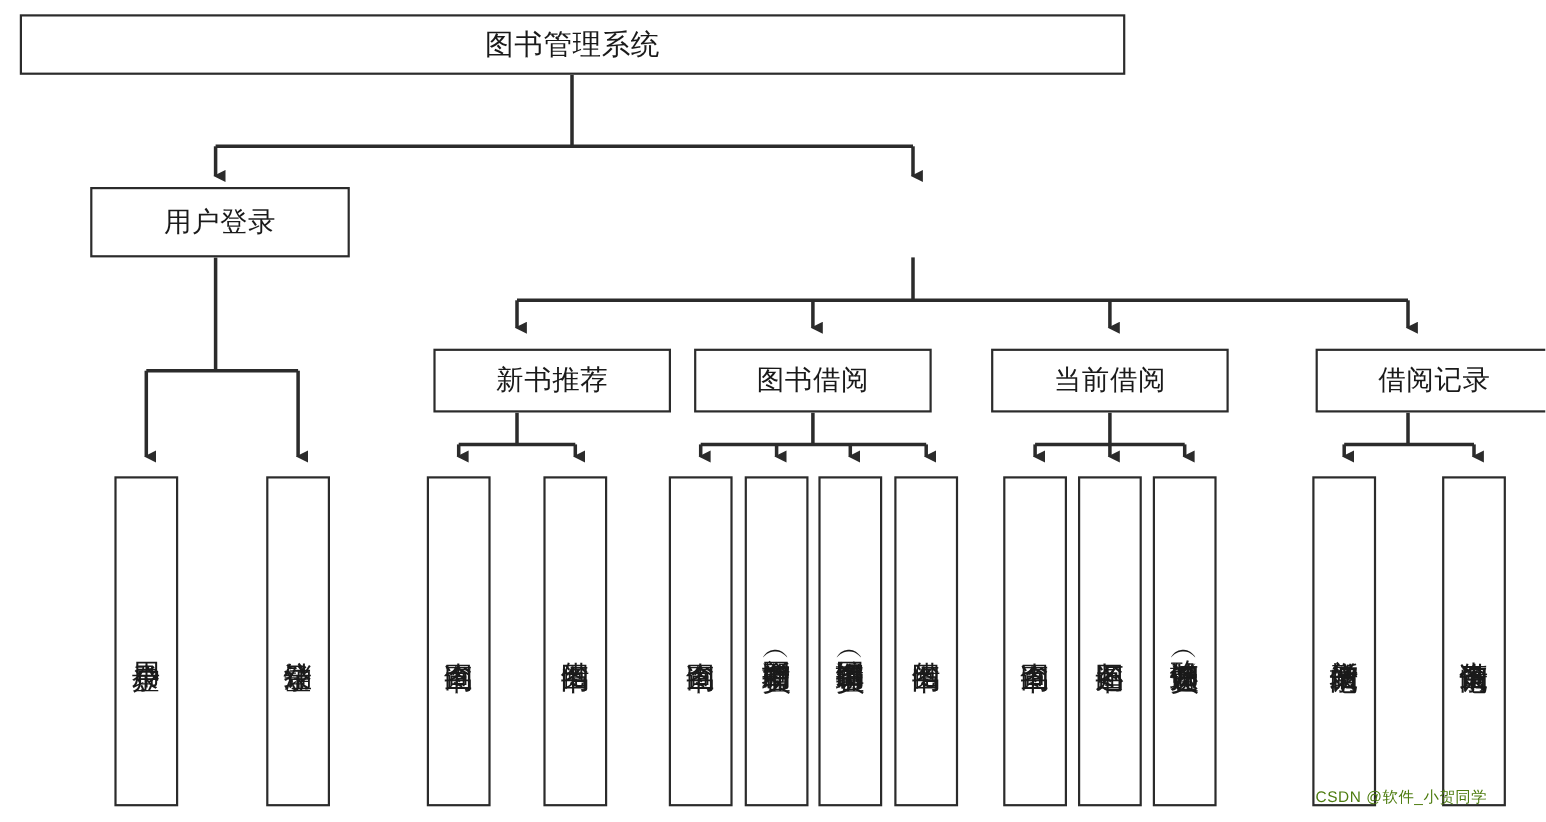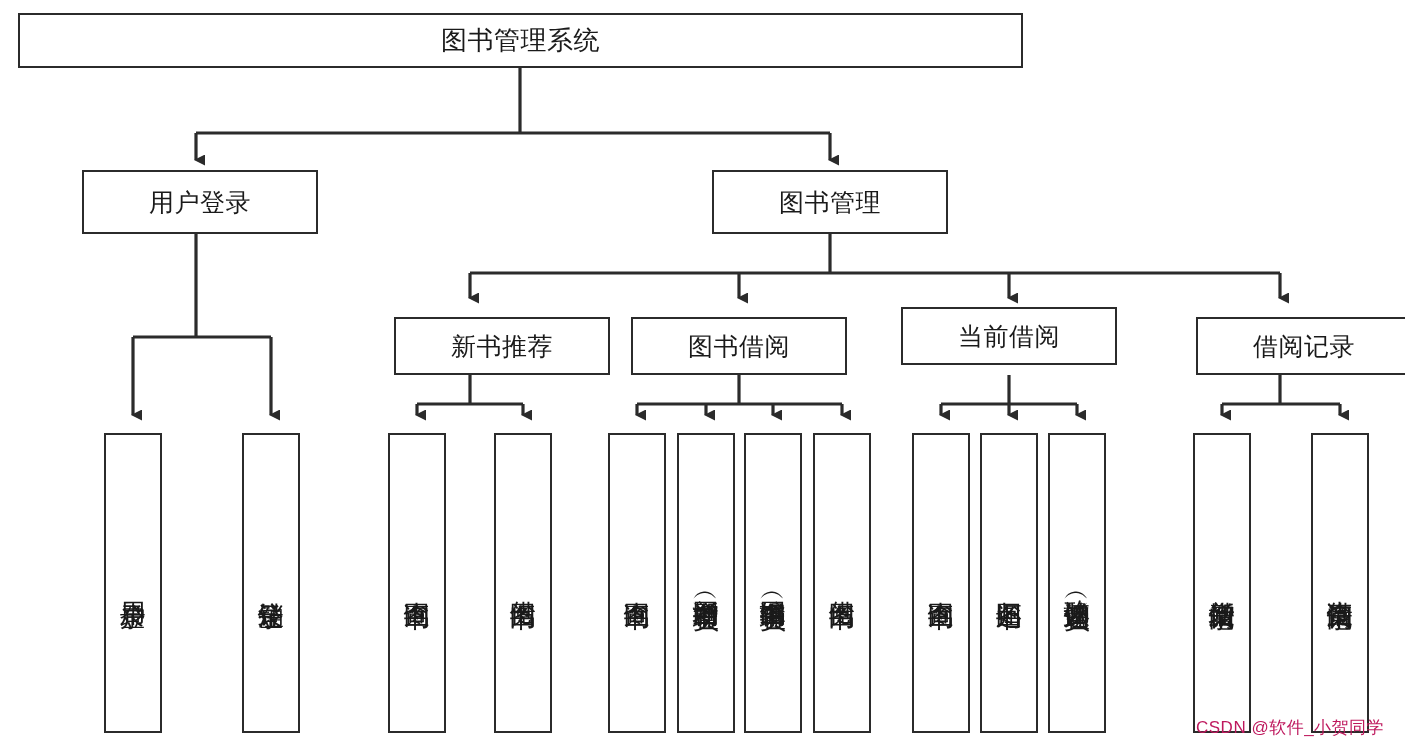--- a/index.html
+++ b/index.html
@@ -53,22 +53,22 @@
     writing-mode: vertical-rl;
     text-orientation: upright;
     font-size: 26px;
     line-height: 1.02;
     letter-spacing: 1px;
     max-height: 268px;
     white-space: nowrap;
   }
   .watermark {
     position: absolute;
-    color: #be185d;
-    font-size: 17px;
+    color: #4d7c0f;
+    font-size: 14px;
     letter-spacing: 0.5px;
     white-space: nowrap;
     user-select: none;
     text-align: right;
   }
 </style>
 </head>
 <body>
 
 <div id="canvas">
@@ -123,31 +123,28 @@
     </g>
   </svg>
 
   <div class="node horiz title" style="left:18px; top:13px; width:1005px; height:55px;">
     <span class="label">图书管理系统</span>
   </div>
 
   <div class="node horiz" style="left:82px; top:170px; width:236px; height:64px;">
     <span class="label">用户登录</span>
   </div>
-  <div class="node horiz" style="left:712px; top:170px; width:236px; height:64px;">
-    <span class="label">图书管理</span>
-  </div>
 
   <div class="node horiz" style="left:362px; top:317px; width:216px; height:58px;margin-left:32px;">
     <span class="label">新书推荐</span>
   </div>
   <div class="node horiz" style="left:631px; top:317px; width:216px; height:58px;font-family:Liberation Serif, serif;">
     <span class="label">图书借阅</span>
   </div>
-  <div class="node horiz" style="left:901px; top:307px; width:216px; height:58px;">
+  <div class="node horiz" style="left:901px; top:317px; width:216px; height:58px;">
     <span class="label">当前借阅</span>
   </div>
   <div class="node horiz" style="left:1171px; top:317px; width:216px; height:58px;margin-left:25px;">
     <span class="label">借阅记录</span>
   </div>
 
   <div class="node vert" style="left:104px; top:433px; width:58px; height:300px;">
     <span class="label">用户登录</span>
   </div>
   <div class="node vert" style="left:242px; top:433px; width:58px; height:300px;">

